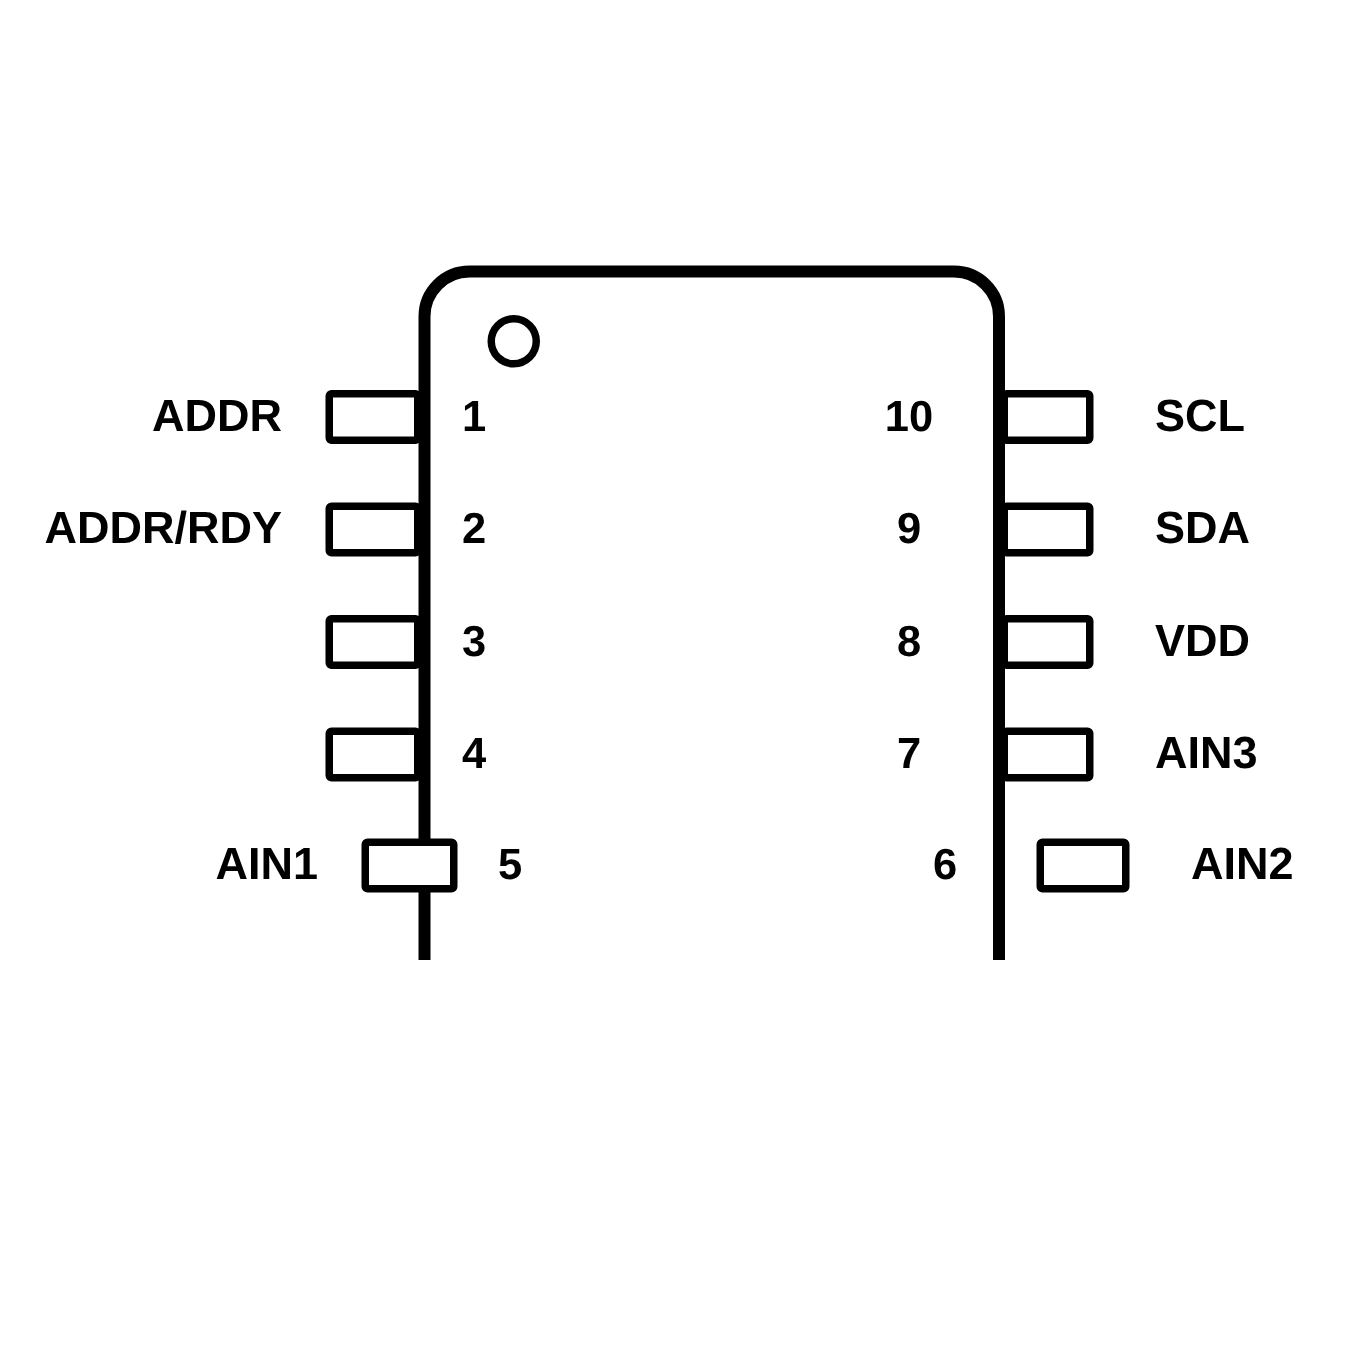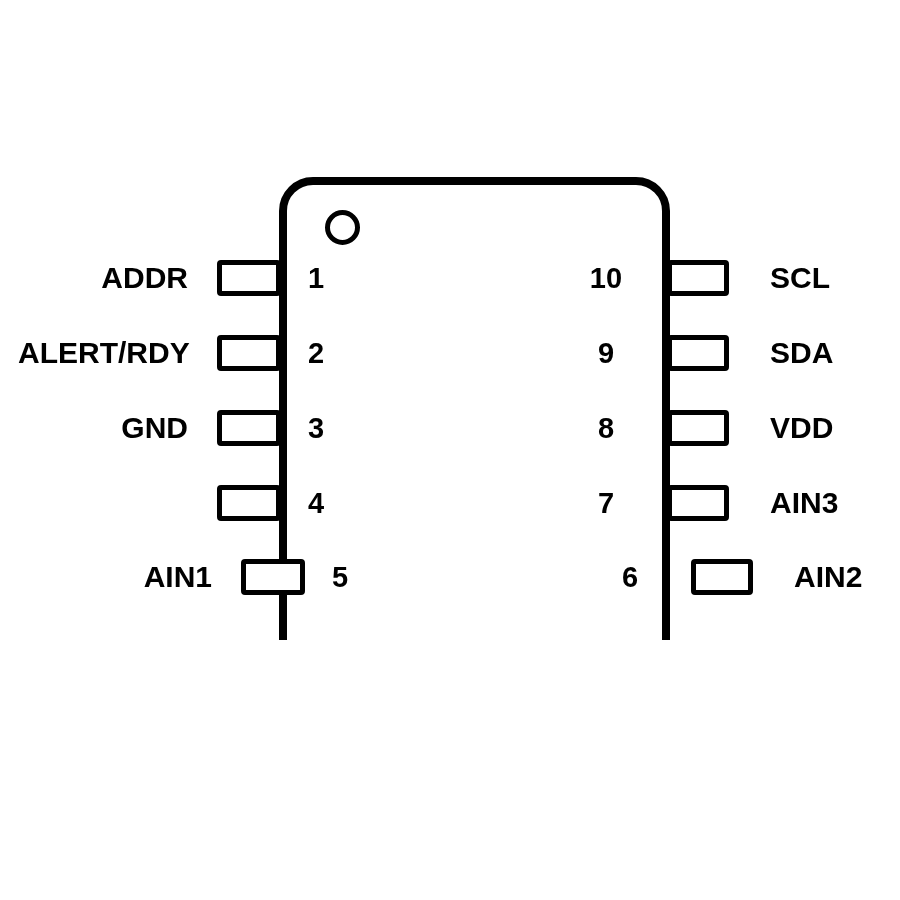--- a/index.html
+++ b/index.html
@@ -101,30 +101,29 @@
   <div class="pin-row row-0">
     <div class="pin-label left">ADDR</div>
     <div class="pin-box left"></div>
     <div class="pin-number left">1</div>
     <div class="pin-number right">10</div>
     <div class="pin-box right"></div>
     <div class="pin-label right">SCL</div>
   </div>
 
   <div class="pin-row row-1">
-    <div class="pin-label left">ALERT/RDY</div>
+    <div class="pin-label left">ADDR/RDY</div>
     <div class="pin-box left"></div>
     <div class="pin-number left">2</div>
     <div class="pin-number right">9</div>
     <div class="pin-box right"></div>
     <div class="pin-label right">SDA</div>
   </div>
 
   <div class="pin-row row-2">
-    <div class="pin-label left">GND</div>
     <div class="pin-box left"></div>
     <div class="pin-number left">3</div>
     <div class="pin-number right">8</div>
     <div class="pin-box right"></div>
     <div class="pin-label right">VDD</div>
   </div>
 
   <div class="pin-row row-3">
     <div class="pin-box left"></div>
     <div class="pin-number left">4</div>

